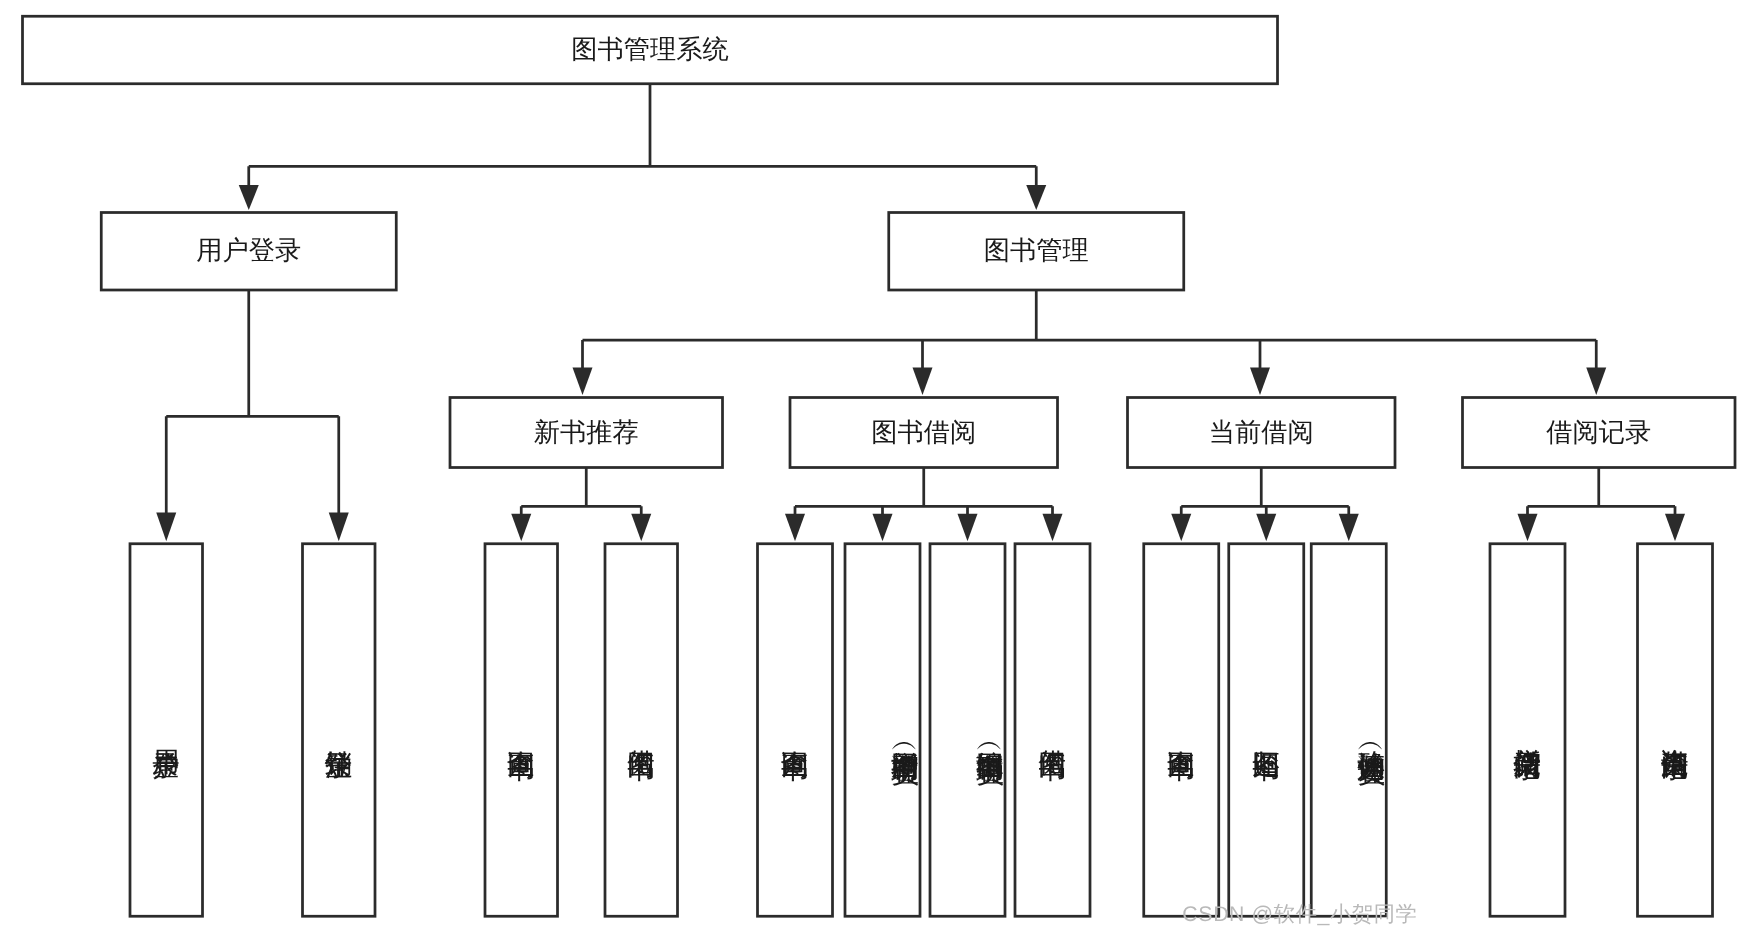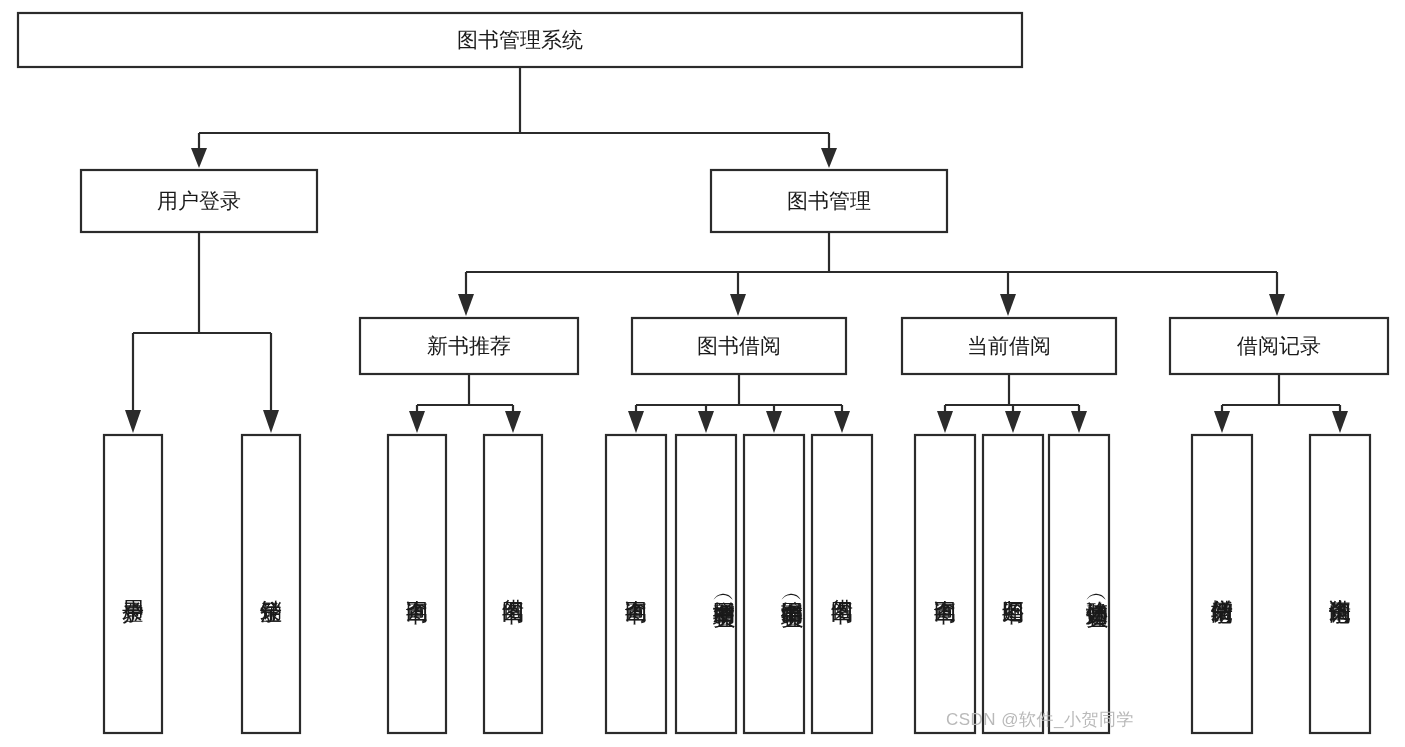--- a/index.html
+++ b/index.html
@@ -60,21 +60,21 @@
     letter-spacing: 1px;
     display: flex;
     align-items: center;
     justify-content: center;
     white-space: nowrap;
     pointer-events: none;
   }
   .watermark {
     position: absolute;
     right: 8px;
-    bottom: 16px;
+    bottom: 4px;
     font-family: "Liberation Sans", "DejaVu Sans", sans-serif;
     font-size: 17px;
     color: #b9b9b9;
     white-space: nowrap;
     letter-spacing: 0.5px;
   }
 </style>
 </head>
 <body>
 

